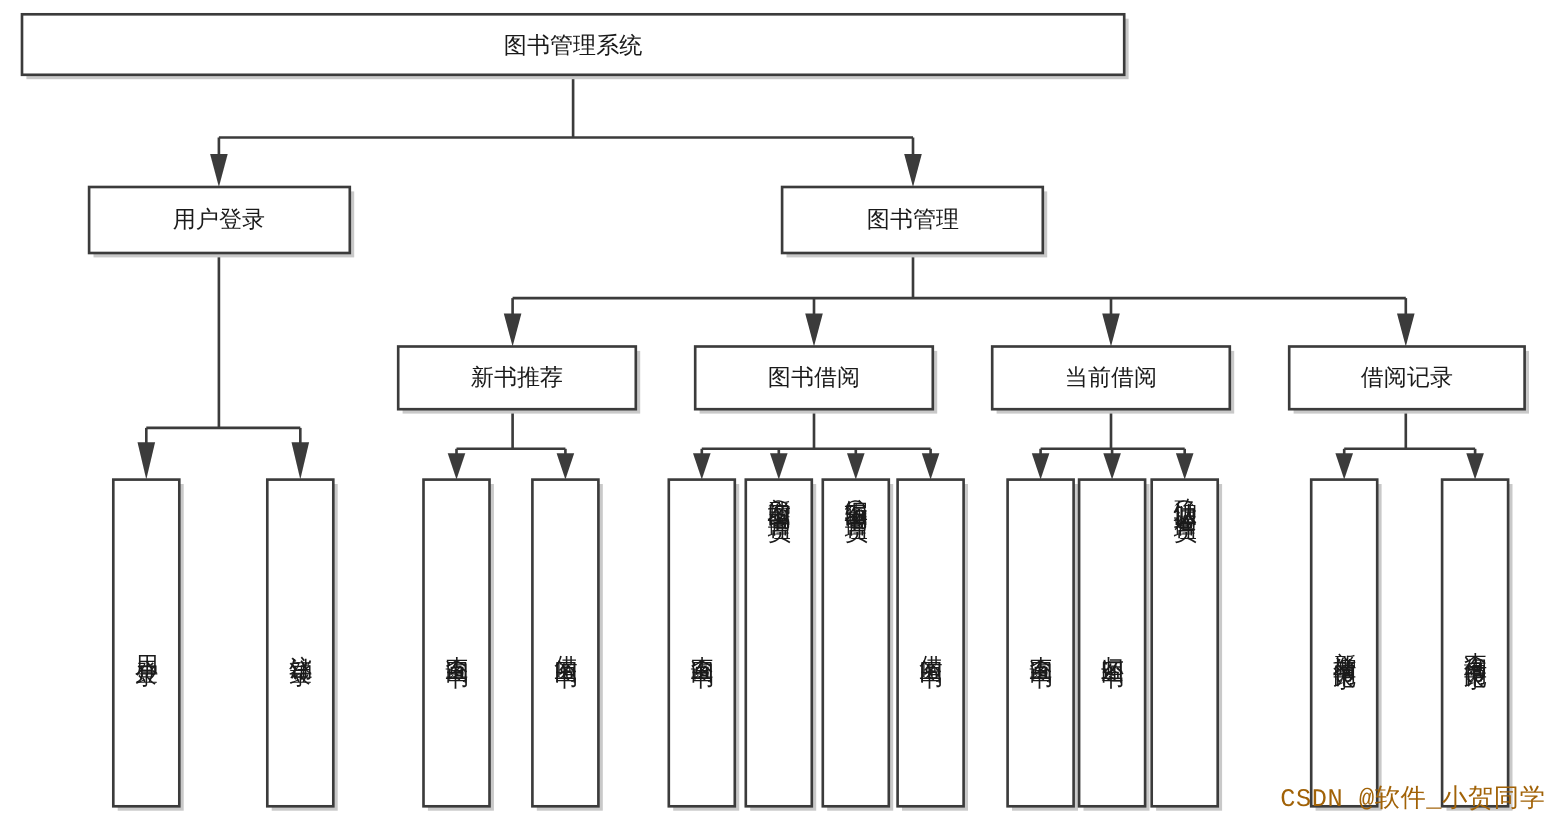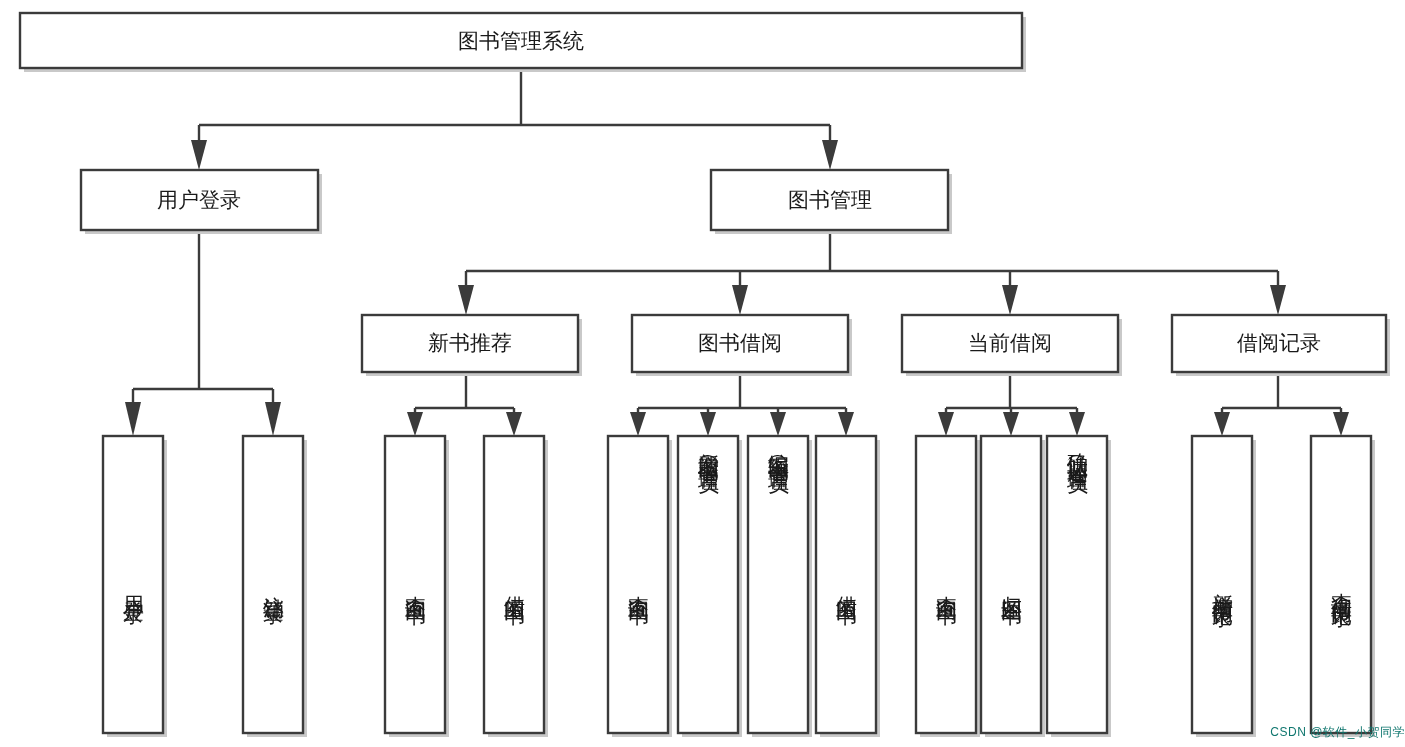--- a/index.html
+++ b/index.html
@@ -67,23 +67,23 @@
     position: absolute;
     display: flex;
     align-items: center;
     justify-content: center;
     pointer-events: none;
   }
   .watermark {
     position: absolute;
     right: 12px;
     bottom: 6px;
-    font-family: Liberation Sans, sans-serif;
-    font-size: 12px;
-    color: #0f766e;
+    font-family: Liberation Mono, monospace;
+    font-size: 23px;
+    color: #a16207;
     letter-spacing: 0.5px;
     white-space: nowrap;
   }
 </style>
 </head>
 <body>
 
 <div id="diagram-root">
 
   <svg id="tree-svg" viewBox="0 0 1405 747" xmlns="http://www.w3.org/2000/svg">

